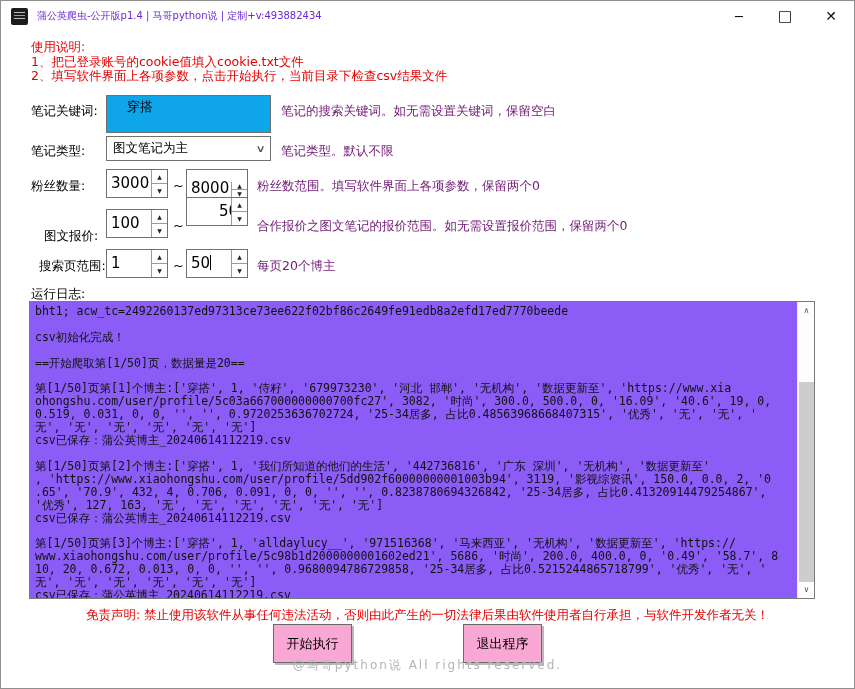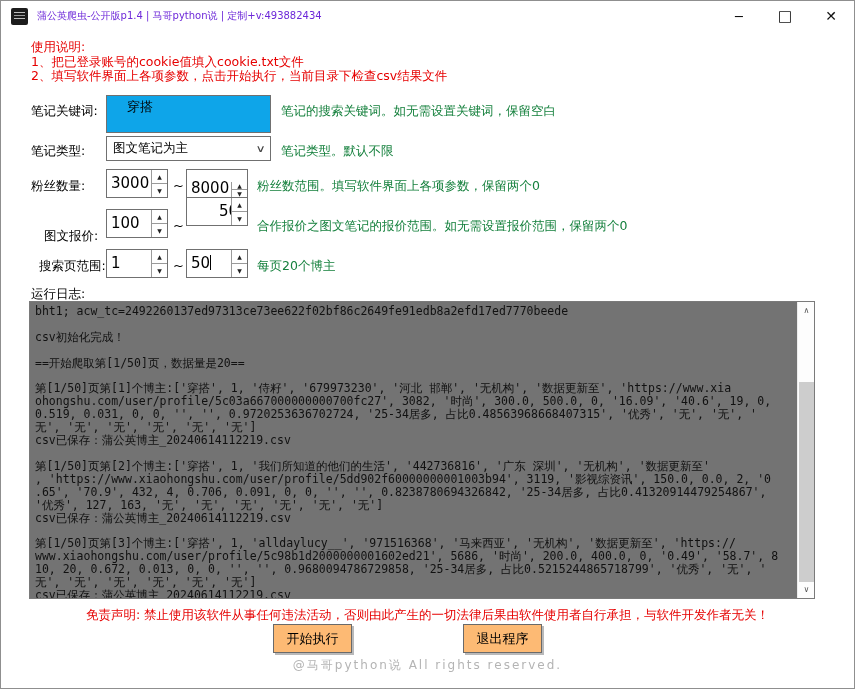--- a/index.html
+++ b/index.html
@@ -19,54 +19,54 @@
   .win-btn{ width:46px; height:30px; display:flex; align-items:center; justify-content:center;
             font-size:13px; color:#111; cursor:default; }
   .win-btn.max{ font-size:15px; }
   .win-btn.close{ font-size:14px; }
 
   
   .instructions{ position:absolute; left:30px; top:39px; color:#e60000; font-size:12.5px; line-height:14.5px; }
 
   
   .lbl{ position:absolute; left:30px; font-size:12.5px; color:#000; }
-  .hint{ position:absolute; color:#15803d; font-size:12.5px; white-space:nowrap; }
+  .hint{ position:absolute; color:#701a75; font-size:12.5px; white-space:nowrap; }
 
   .textarea{ position:absolute; left:105px; top:94px; width:165px; height:38px;
              border:1px solid #707070; background:#0ea5e9; font-size:13px; padding:2px 20px; color:#000; }
   .select{ position:absolute; left:105px; top:135px; width:165px; height:25px; border:1px solid #707070;
            background:#fff; font-size:12.5px; color:#000; display:flex; align-items:center; padding:0 6px; }
   .select .chev{ margin-left:auto; font-size:10px; color:#444; transform:scaleX(1.4); }
 
   .spin{ position:absolute; width:62px; height:29px; border:1px solid #707070; background:#fff; display:flex; }
   .spin .val{ flex:1; font-size:15px; color:#000; padding:4px 0 0 4px; white-space:nowrap; overflow:hidden; }
   .spin .btns{ width:16px; border-left:1px solid #9a9a9a; display:flex; flex-direction:column; }
   .spin .sbtn{ flex:1; display:flex; align-items:center; justify-content:center; font-size:6px;
                color:#222; background:#fff; }
   .spin .sbtn.up{ border-bottom:1px solid #9a9a9a; }
   .tilde{ position:absolute; font-size:13px; color:#000; }
   .caret{ display:inline-block; width:1px; height:15px; background:#000; vertical-align:-2px; }
 
   
   .logbox{ position:absolute; left:28px; top:300px; width:786px; height:298px;
-           border:1px solid #7a7a7a; background:#737373; }
+           border:1px solid #7a7a7a; background:#8b5cf6; }
   .logtext{ position:absolute; left:0; top:0; right:17px; bottom:0; padding:3px 5px;
             font-family:"DejaVu Sans Mono","Liberation Mono",monospace; font-size:11.5px;
             line-height:12.9px; color:#111; white-space:pre; overflow:hidden; }
   .scrollbar{ position:absolute; right:0; top:0; bottom:0; width:17px; background:#fdfdfd;
               border-left:1px solid #ececec; }
   .sb-arrow{ position:absolute; left:0; width:17px; height:17px; display:flex; align-items:center;
              justify-content:center; font-size:8px; color:#555; }
   .sb-arrow.up{ top:0; } .sb-arrow.down{ bottom:0; }
   .sb-thumb{ position:absolute; left:1px; width:15px; top:80px; height:200px; background:#cdcdcd; }
 
   
   .disclaimer{ position:absolute; left:0; top:606px; width:100%; text-align:center;
                color:#e60000; font-size:12.5px; }
-  .btn{ position:absolute; top:623px; width:79px; height:29px; background:#fdba74;
+  .btn{ position:absolute; top:623px; width:79px; height:39px; background:#f9a8d4;
         border:1px solid #6a6a6a; box-shadow:2px 2px 0 #b9b9b9; font-size:13px; color:#000;
         display:flex; align-items:center; justify-content:center; }
   .btn.start{ left:272px; }
   .btn.exit{ left:462px; }
   .copyright{ position:absolute; left:0; top:656px; width:100%; text-align:center;
               color:#b4b4b4; font-size:12px; letter-spacing:2px; }
 </style>
 </head>
 <body>
 

